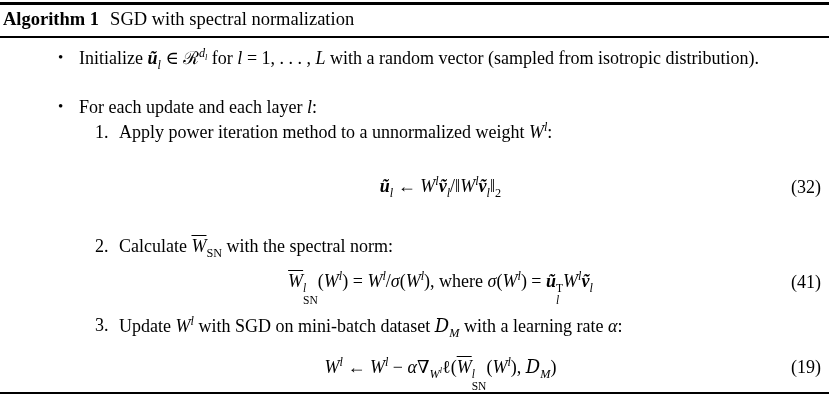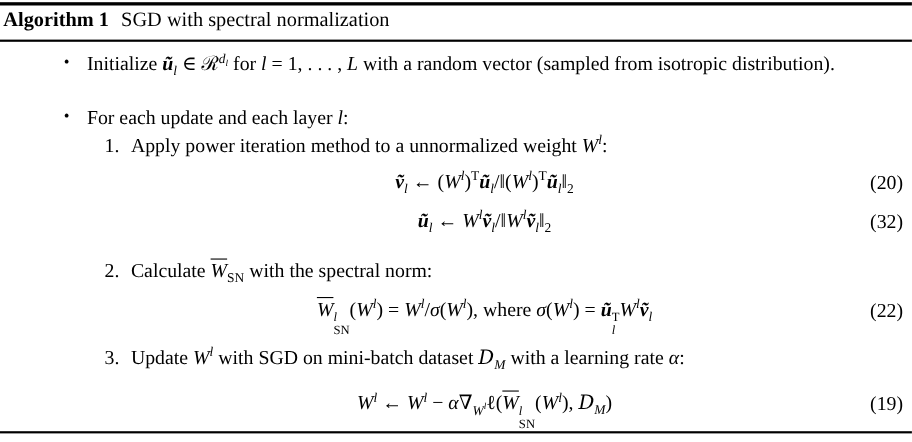--- a/index.html
+++ b/index.html
@@ -59,21 +59,21 @@
   .step .marker { width: 24px; }
 
   .eqrow {
     position: absolute;
     left: 60px;
     right: 8px;
     text-align: center;
     line-height: 1.2;
   }
   .eq-20 { top: 155px; }
-  .eq-21 { top: 190px; }
+  .eq-21 { top: 176px; }
   .eq-22 { top: 271px; }
   .eq-23 { top: 356px; }
   .eqrow .eqnum {
     position: absolute;
     right: 0;
     top: 1px;
   }
 
   
   sup, sub { font-size: 68%; line-height: 0; }
@@ -113,44 +113,40 @@
   <div class="item bullet-2">
     <span class="marker">•</span>
     <span class="txt">For each update and each layer <i>l</i>:</span>
   </div>
 
   <div class="item step step-1">
     <span class="marker">1.</span>
     <span class="txt">Apply power iteration method to a unnormalized weight <i>W</i><sup><i>l</i></sup>:</span>
   </div>
 
-  <div class="eqrow eq-20">
-    <span class="eq"><b><i>ṽ</i></b><sub><i>l</i></sub> ← (<i>W</i><sup><i>l</i></sup>)<sup>T</sup><b><i>ũ</i></b><sub><i>l</i></sub>/‖(<i>W</i><sup><i>l</i></sup>)<sup>T</sup><b><i>ũ</i></b><sub><i>l</i></sub>‖<sub>2</sub></span>
-    <span class="eqnum">(20)</span>
-  </div>
 
   <div class="eqrow eq-21">
     <span class="eq"><b><i>ũ</i></b><sub><i>l</i></sub> ← <i>W</i><sup><i>l</i></sup><b><i>ṽ</i></b><sub><i>l</i></sub>/‖<i>W</i><sup><i>l</i></sup><b><i>ṽ</i></b><sub><i>l</i></sub>‖<sub>2</sub></span>
     <span class="eqnum">(32)</span>
   </div>
 
   <div class="item step step-2">
     <span class="marker">2.</span>
     <span class="txt">Calculate <span class="bar"><i>W</i></span><sub>SN</sub> with the spectral norm:</span>
   </div>
 
   <div class="eqrow eq-22">
     <span class="eq"><span class="bar"><i>W</i></span><span class="stack">
           <span class="t"><i>l</i></span>
           <span class="b">SN</span>
         </span>(<i>W</i><sup><i>l</i></sup>) = <i>W</i><sup><i>l</i></sup>/<i>σ</i>(<i>W</i><sup><i>l</i></sup>), where <i>σ</i>(<i>W</i><sup><i>l</i></sup>) = <b><i>ũ</i></b><span class="stack">
           <span class="t">T</span>
           <span class="b"><i>l</i></span>
         </span><i>W</i><sup><i>l</i></sup><b><i>ṽ</i></b><sub><i>l</i></sub></span>
-    <span class="eqnum">(22)</span>
+    <span class="eqnum">(41)</span>
   </div>
 
   <div class="item step step-3">
     <span class="marker">3.</span>
     <span class="txt">Update <i>W</i><sup><i>l</i></sup> with SGD on mini-batch dataset <span class="cal">D</span><sub><i>M</i></sub> with a learning rate <i>α</i>:</span>
   </div>
 
   <div class="eqrow eq-23">
     <span class="eq"><i>W</i><sup><i>l</i></sup> ← <i>W</i><sup><i>l</i></sup> − <i>α</i>∇<sub><i>W</i><sup><i>l</i></sup></sub>ℓ(<span class="bar"><i>W</i></span><span class="stack">
           <span class="t"><i>l</i></span>

